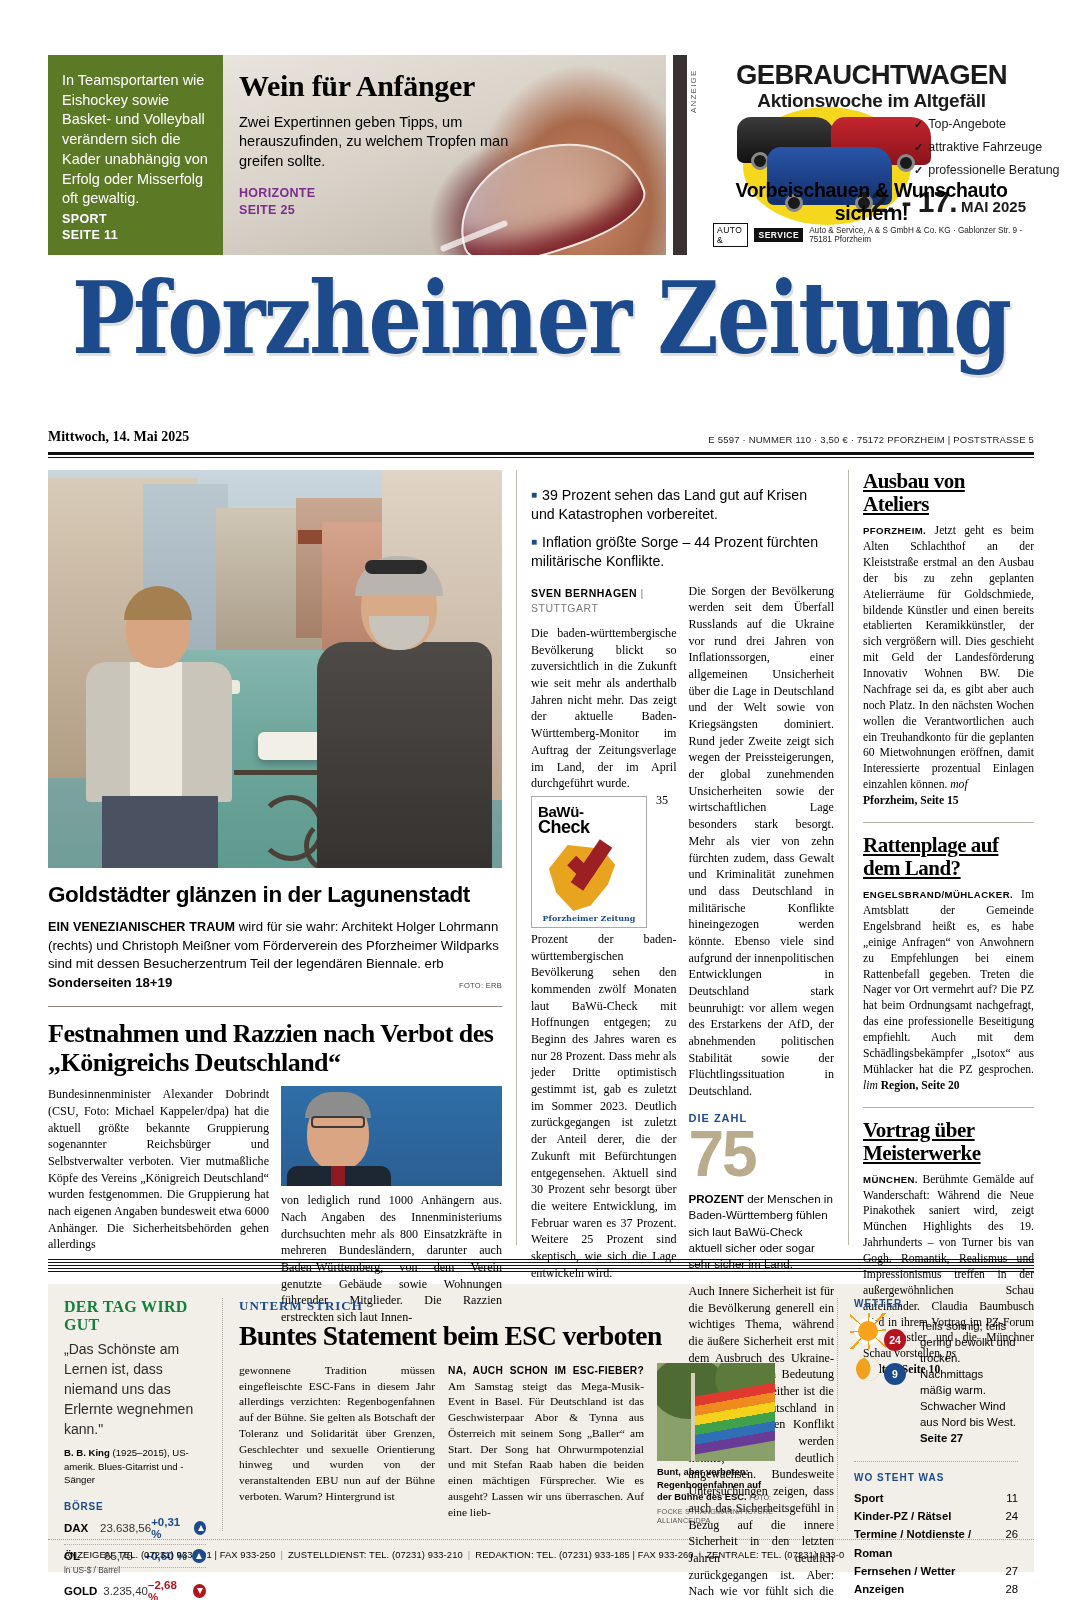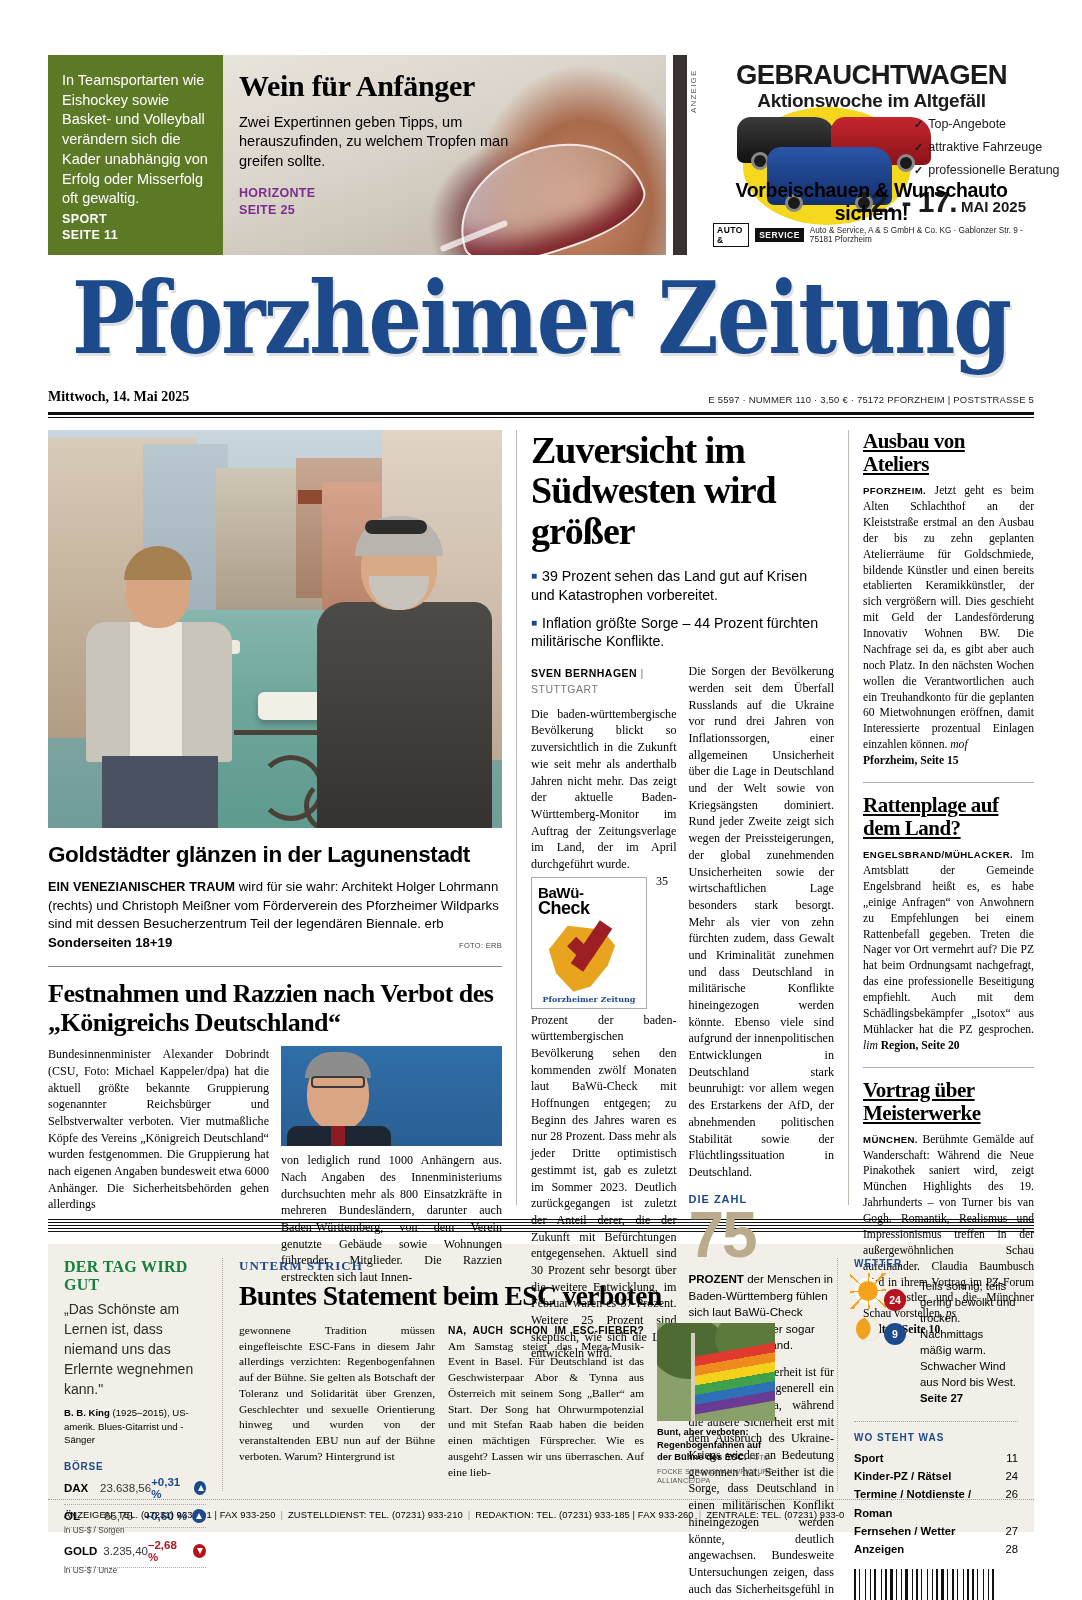--- a/index.html
+++ b/index.html
@@ -59,34 +59,34 @@
   .car.blue  { left: 58px; top: 92px; width: 125px; height: 58px; background: linear-gradient(180deg,#2a55a8,#12306d); }
   .wheel { position:absolute; bottom:-7px; width:18px; height:18px; border-radius:50%; background:#1a1a1a; border:3px solid #888;}
   .ad-bullets { position:absolute; left: 205px; top: 58px; width: 150px; }
   .ad-bullets li { list-style:none; font-size: 12.5px; line-height: 1.85; color:#1b1b1b;}
   .ad-bullets li::before { content:"\2713"; color:#1b1b1b; font-weight:bold; margin-right:5px; font-size:11px;}
   .ad-dates { position:absolute; right: 8px; top: 130px; font-weight:bold; color:#1b1b1b; }
   .ad-dates .big { font-size: 30px; letter-spacing:-1px; }
   .ad-dates .sm { font-size: 15px; }
   .ad-cta { position:absolute; left: 0; right: 0; bottom: 30px; text-align:center; font-size: 19.5px; font-weight:bold; letter-spacing:-.3px;}
   .ad-foot { position:absolute; left: 4px; right: 4px; bottom: 8px; display:flex; align-items:center; gap:6px; }
-  .logo-as { border:1.5px solid #111; font-size:8.5px; font-weight:bold; padding:1px 3px; letter-spacing:.5px;}
+  .logo-as { border:1.5px solid #111; font-size:8.5px; font-weight:normal; padding:1px 3px; letter-spacing:.5px;}
   .logo-serv { background:#111; color:#fff; font-size:8.5px; font-weight:bold; padding:2px 4px; letter-spacing:.5px;}
   .ad-foot-txt { font-size: 8.2px; color:#222; }
 
   
   .masthead { margin-top: 22px; text-align:center; }
   .masthead .title {
     font-family:"DejaVu Serif", serif;
     font-size: 84px; font-weight: bold; color:#1c4a8a; letter-spacing:-2px;
     line-height:1; text-shadow: 2px 2px 0 rgba(0,0,0,.12);
     transform: scaleY(1.18); transform-origin: center; display:inline-block;
   }
   .mast-meta { display:flex; justify-content:space-between; align-items:flex-end; margin-top: 28px; padding-bottom:5px;}
-  .mast-date { font-family:"Liberation Serif", serif; font-weight:bold; font-size: 14px; }
+  .mast-date { font-family:"Liberation Serif", serif; font-weight:bold; font-size: 14px; margin-top: 40px; }
   .mast-right { font-size: 9.5px; letter-spacing:.2px; color:#222; }
   .rule-thick { border-top: 3px solid #111; margin-top: 2px; }
   .rule-thin  { border-top: 1px solid #111; margin-top: 2px; }
 
   
   .main { display:flex; margin-top: 12px; height: 775px; }
   .col-left { width: 468px; padding-right: 14px; }
   .col-mid  { width: 332px; padding: 0 14px; border-left: 1px solid #bdb8b0; }
   .col-right{ width: 186px; padding-left: 14px; border-left: 1px solid #bdb8b0; }
 
@@ -384,21 +384,20 @@
               <span class="gl"></span>
               <span class="sh"></span>
               <span class="tie"></span>
           </div>
           <div class="bodytext">von lediglich rund 1000 Anhängern aus. Nach Angaben des Innenministeriums durchsuchten mehr als 800 Einsatzkräfte in mehreren Bundesländern, darunter auch Baden-Württemberg, von dem Verein genutzte Gebäude sowie Wohnungen führender Mitglieder. Die Razzien erstreckten sich laut Innen-</div>
         </div>
       </div>
     </div>
 
     <div class="col-mid">
-      <div class="lede">Zuversicht im Südwesten wird größer</div>
 
       <div class="bullets">
         <p>39 Prozent sehen das Land gut auf Krisen und Katastrophen vorbereitet.</p>
         <p>Inflation größte Sorge – 44 Prozent fürchten militärische Konflikte.</p>
       </div>
 
       <div class="mid-cols">
         <div>
           <div class="byline">
             <b>SVEN BERNHAGEN</b><span class="loc"> | STUTTGART</span>
@@ -483,21 +482,21 @@
           <span class="ar up"></span>
         </div>
       </div>
       <div>
         <div class="brow">
           <span class="nm">ÖL</span>
           <span class="vl">65,76</span>
           <span class="ch up">+0,60 %</span>
           <span class="ar up"></span>
         </div>
-        <div class="bsub">in US-$ / Sorgen</div>
+        <div class="bsub">in US-$ / Barrel</div>
       </div>
       <div>
         <div class="brow">
           <span class="nm">GOLD</span>
           <span class="vl">3.235,40</span>
           <span class="ch dn">–2,68 %</span>
           <span class="ar dn"></span>
         </div>
         <div class="bsub">in US-$ / Unze</div>
       </div>

